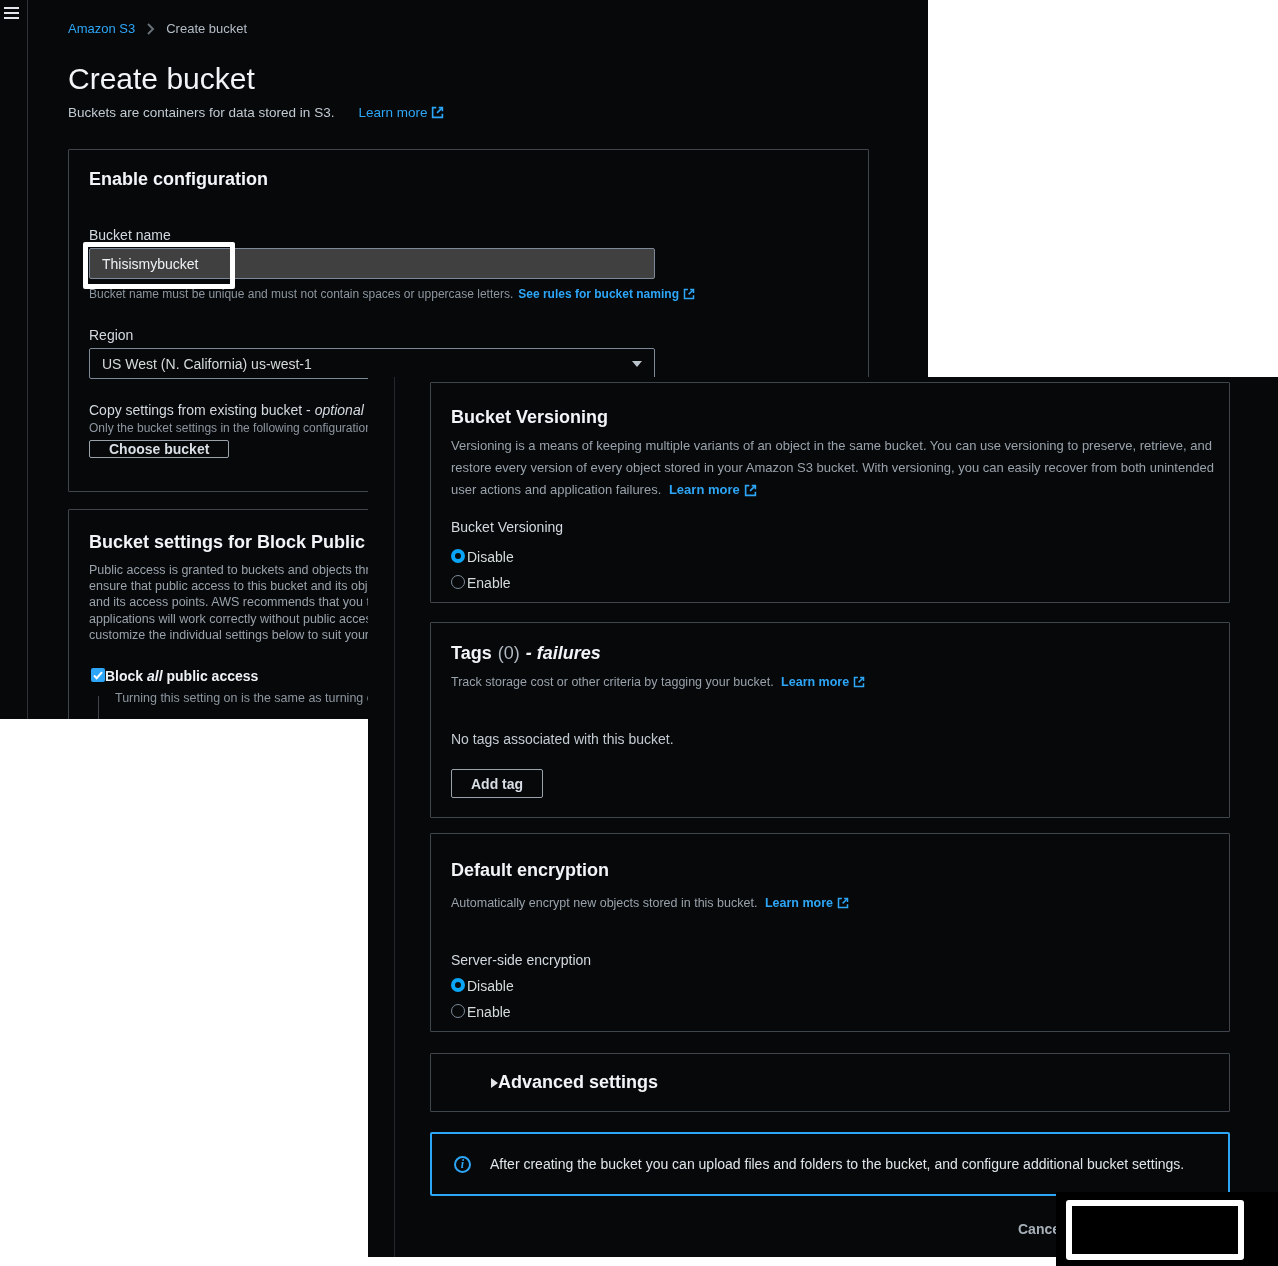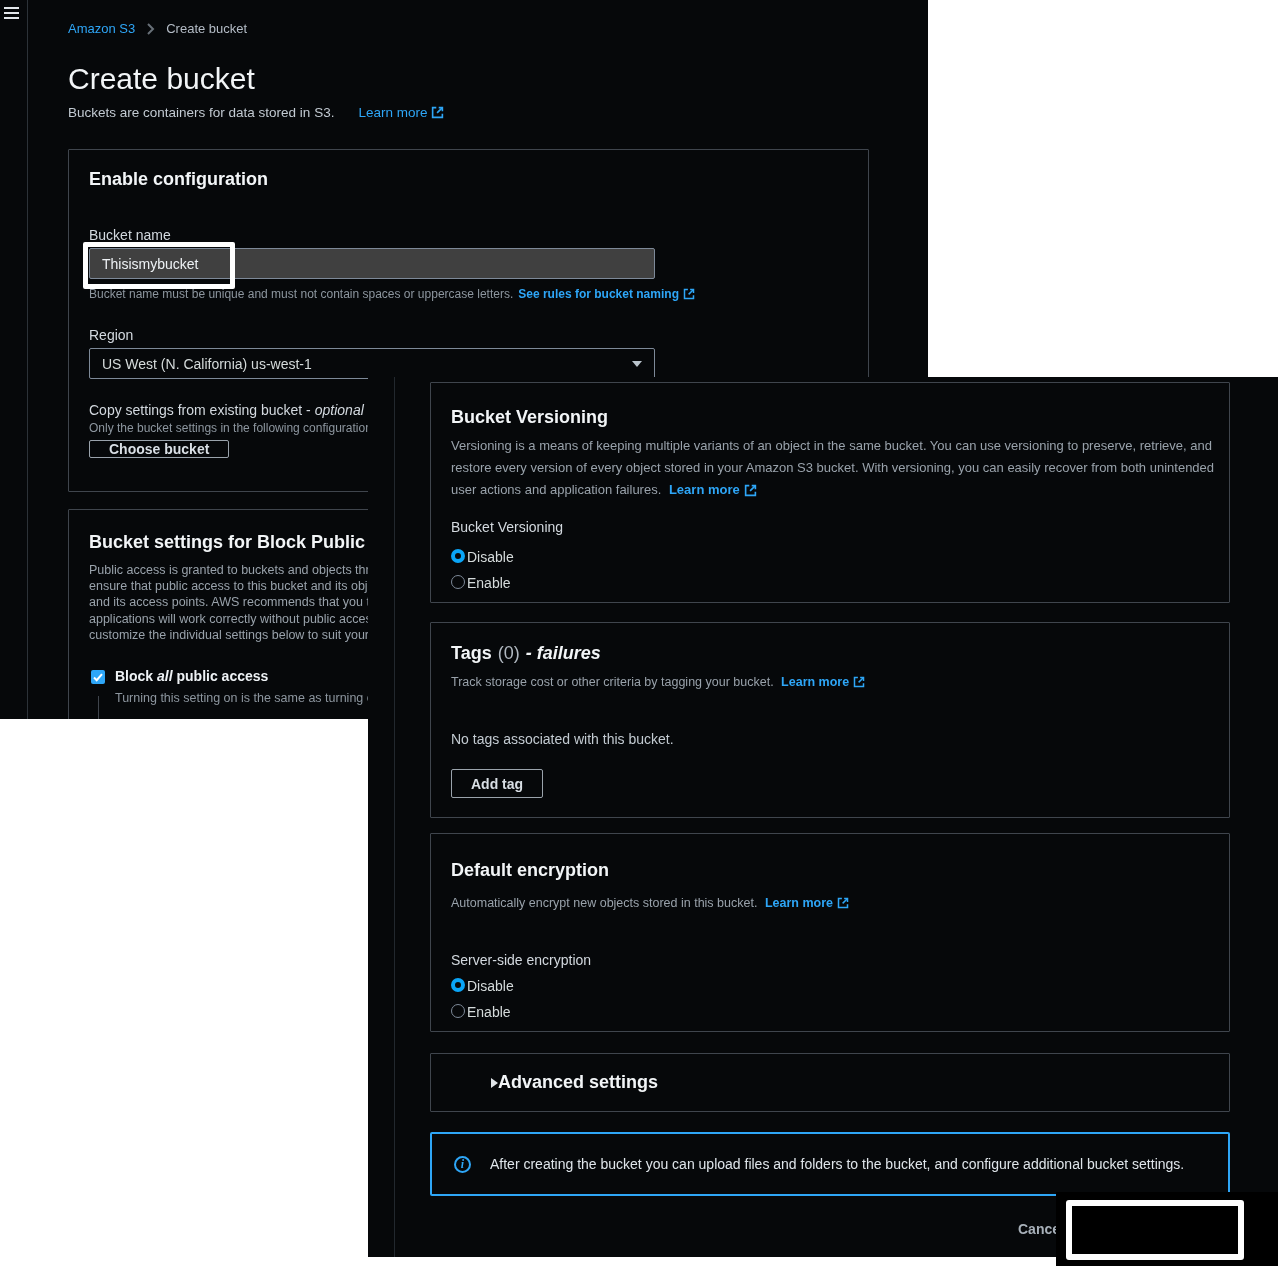--- a/index.html
+++ b/index.html
@@ -44,21 +44,21 @@
   .select-box { position:absolute; display:flex; align-items:center; justify-content:space-between; border:1px solid #7d8998; border-radius:2px; padding:0 12px; font-size:14px; color:#d5dbdb; background:#06080a; cursor:pointer; }
   .caret-down { width:0; height:0; border-left:5px solid transparent; border-right:5px solid transparent; border-top:6px solid #bac4cd; }
 
   .copy-label { font-size:14px; color:#d3d9df; white-space:nowrap; }
   .copy-label .opt { font-style:italic; margin-left:4px; }
 
   .btn-secondary { display:inline-flex; align-items:center; height:18px; padding:0 19px; background:transparent; border:1px solid #9aa3ac; border-radius:2px; color:#d9dfe5; font-weight:700; font-size:14px; font-family:"Liberation Sans",sans-serif; cursor:pointer; white-space:nowrap; }
 
   .para-line { font-size:12.5px; line-height:16.2px; color:#99a2ab; white-space:nowrap; }
 
-  .check-row { position:absolute; display:flex; align-items:flex-end; gap:10px; cursor:pointer; }
+  .check-row { position:absolute; display:flex; align-items:flex-start; cursor:pointer; }
   .checkbox { width:14px; height:14px; background:#2ea6f7; border-radius:2px; display:flex; align-items:center; justify-content:center; flex:none; }
   .check-label { font-size:14px; font-weight:700; color:#eef2f5; white-space:nowrap; }
   .check-label .it { font-style:italic; }
   .check-desc { font-size:12.5px; color:#8d969f; white-space:nowrap; }
   .indent-line { position:absolute; width:1px; background:#3f454d; }
 
   
   .edge-line { position:absolute; left:26px; top:0; width:1px; height:880px; background:#22282e; }
   .card-b { left:62px; width:800px; }
   .pos-versioning { top:5px; height:221px; }

